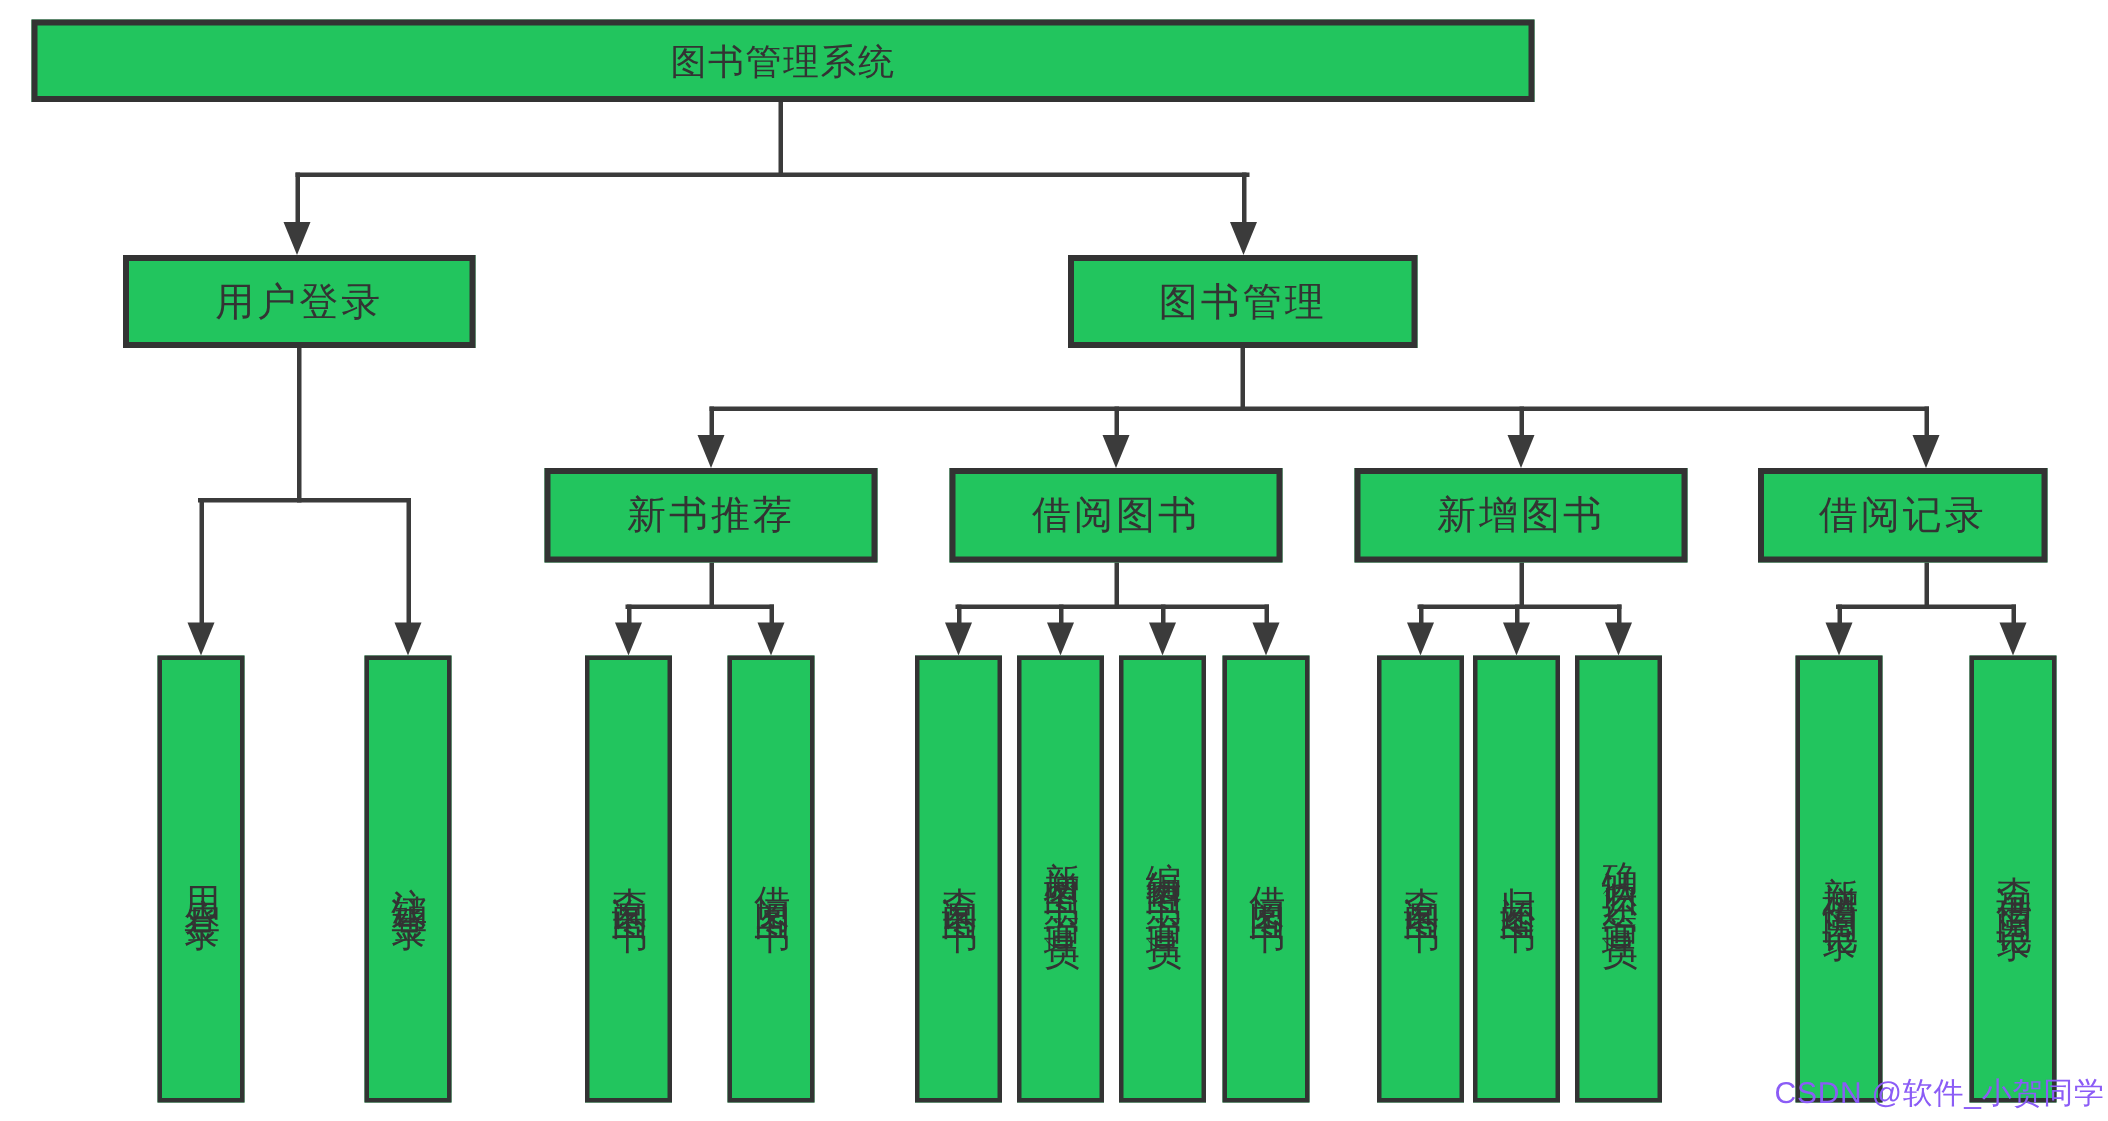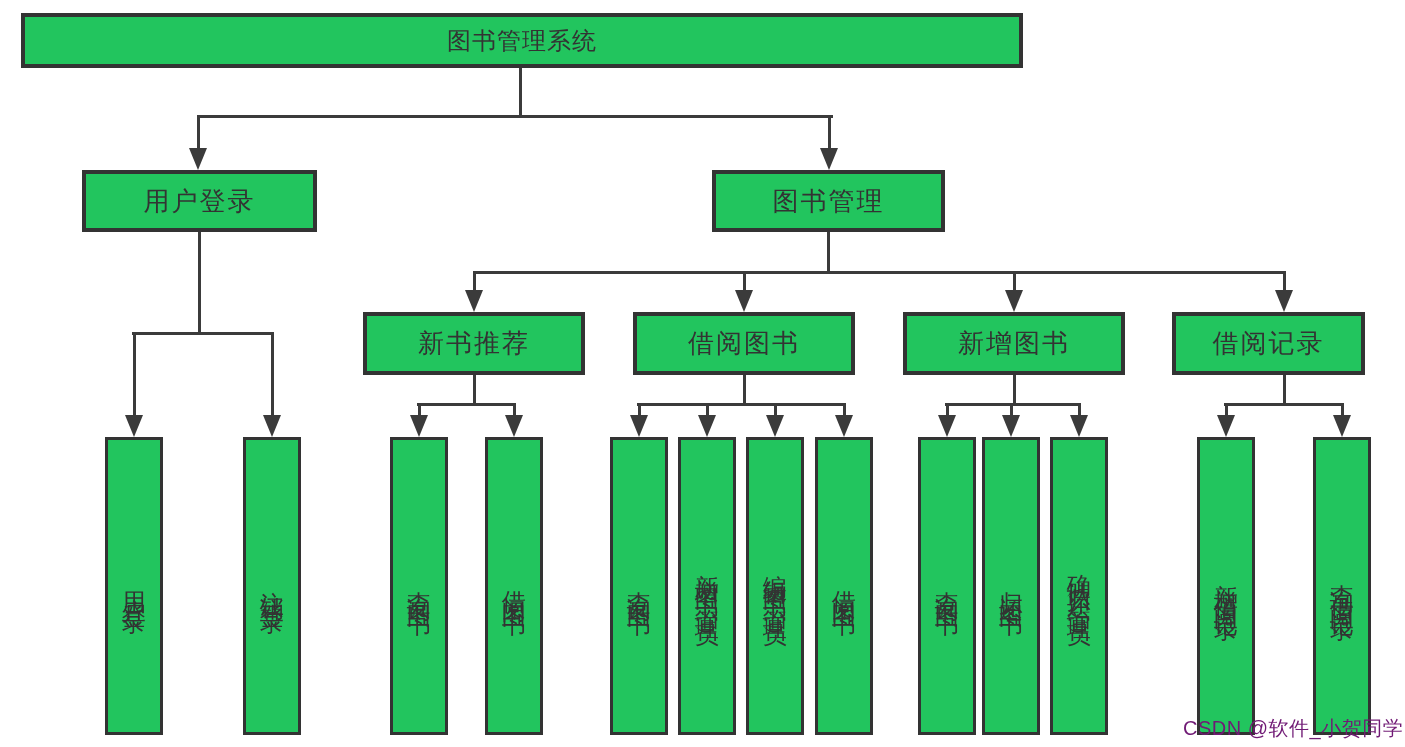--- a/index.html
+++ b/index.html
@@ -31,21 +31,21 @@
   }
   .ln{position:absolute;background:#3b3b3b;z-index:1;}
   .ar{
     position:absolute;width:0;height:0;z-index:1;
     border-left:9px solid transparent;
     border-right:9px solid transparent;
     border-top:22px solid #3b3b3b;
   }
   .watermark{
     position:absolute;left:1183px;top:715px;
-    font-size:20px;color:#701a75;letter-spacing:.5px;
+    font-size:20px;color:#8b5cf6;letter-spacing:.5px;
     white-space:nowrap;z-index:9;
   }
 </style>
 </head>
 <body>
 
 <div class="canvas">
 
   <div class="ln" style="left:519px;top:68px;width:3px;height:50px"></div>
   <div class="ln" style="left:197px;top:115px;width:636px;height:3px"></div>

